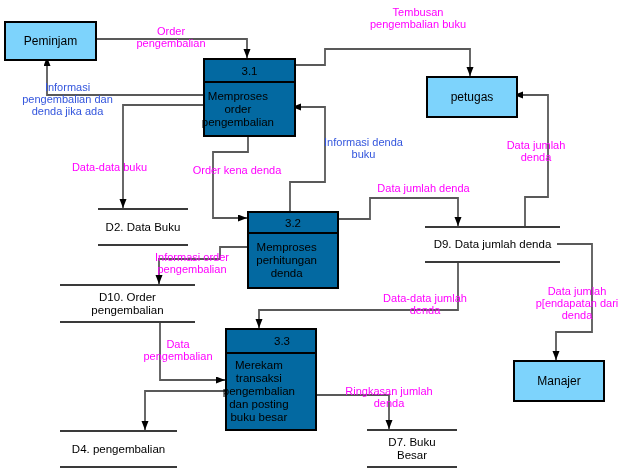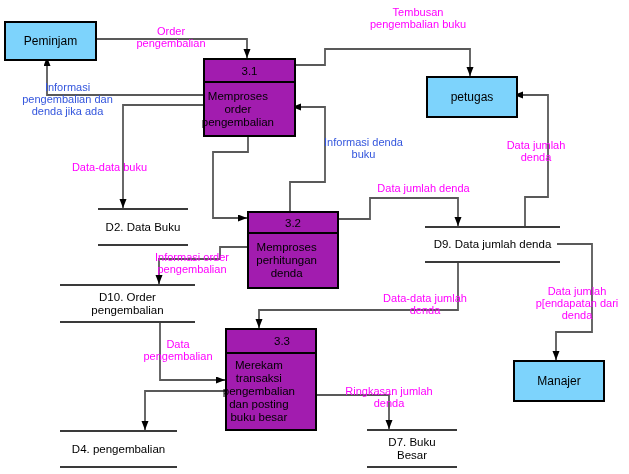--- a/index.html
+++ b/index.html
@@ -7,21 +7,21 @@
     position:relative;width:629px;height:474px;background:#ffffff;
     font-family:"Liberation Sans", sans-serif;color:#000;overflow:hidden;
   }
   #wires{position:absolute;left:0;top:0;width:629px;height:474px;}
   .entity{
     position:absolute;border:2px solid #000;background:#7dd3fc;
     display:flex;align-items:center;justify-content:center;
     font-size:12px;text-align:center;
   }
   .process{
-    position:absolute;border:2px solid #000;background:#a21caf;
+    position:absolute;border:2px solid #000;background:#0369a1;
     display:flex;flex-direction:column;font-size:11.5px;text-align:center;
   }
   .process .pnum{
     border-bottom:2px solid #000;display:flex;align-items:center;justify-content:center;
     flex:0 0 auto;
   }
   .process .pbody{
     flex:1 1 auto;display:flex;align-items:center;justify-content:flex-end;
     line-height:13px;padding:2px 20px;
   }
@@ -110,20 +110,21 @@
     <span class="stxt">D4. pengembalian</span>
   </div>
   <div class="store" style="left:367px;top:429px;width:90px;height:35px;">
     <span class="stxt" style="max-width:58px;">D7. Buku Besar</span>
   </div>
 
   <div class="flowlabel magenta" style="left:126px;top:25px;width:90px;">Order pengembalian</div>
   <div class="flowlabel blue" style="left:14px;top:81px;width:107px;">Informasi pengembalian dan denda jika ada</div>
   <div class="flowlabel magenta" style="left:357px;top:6px;width:122px;">Tembusan pengembalian buku</div>
   <div class="flowlabel magenta" style="left:62px;top:161px;width:95px;">Data-data buku</div>
+  <div class="flowlabel magenta" style="left:182px;top:164px;width:110px;">Order kena denda</div>
   <div class="flowlabel blue" style="left:315px;top:136px;width:97px;">Informasi denda buku</div>
   <div class="flowlabel magenta" style="left:366px;top:182px;width:115px;">Data jumlah denda</div>
   <div class="flowlabel magenta" style="left:501px;top:139px;width:70px;">Data jumlah denda</div>
   <div class="flowlabel magenta" style="left:146px;top:251px;width:92px;">Informasi order pengembalian</div>
   <div class="flowlabel magenta" style="left:375px;top:292px;width:100px;">Data-data jumlah denda</div>
   <div class="flowlabel magenta" style="left:117px;top:338px;width:82px;margin-left:20px;">Data pengembalian</div>
   <div class="flowlabel magenta" style="left:339px;top:385px;width:100px;">Ringkasan jumlah denda</div>
   <div class="flowlabel magenta" style="left:525px;top:285px;width:104px;">Data jumlah p[endapatan dari denda</div>
 
 </div>

